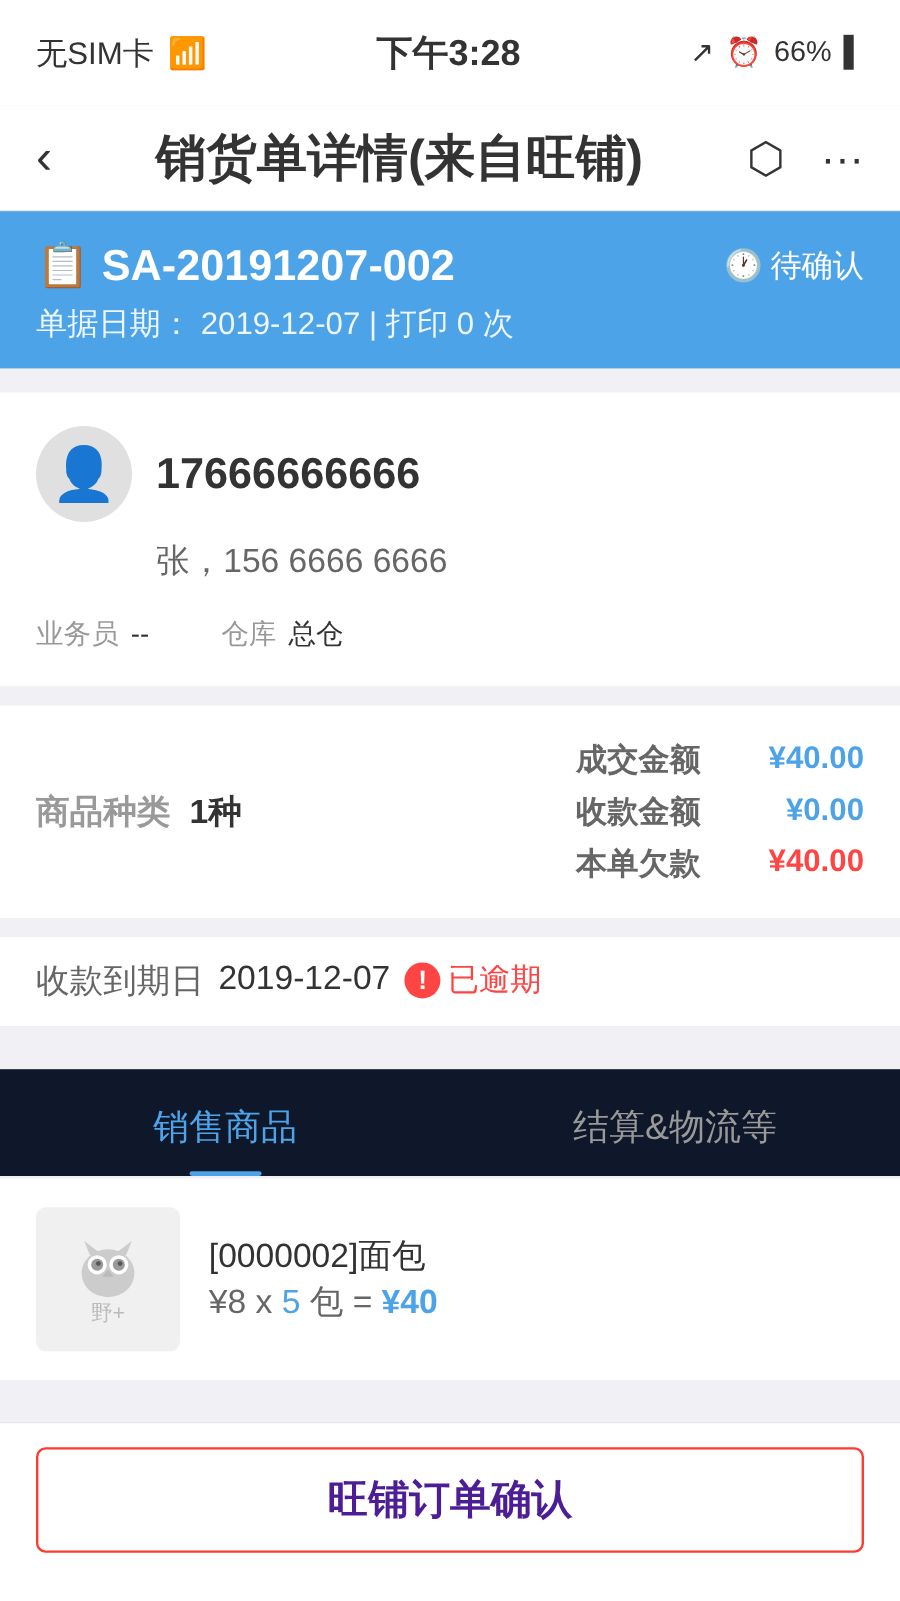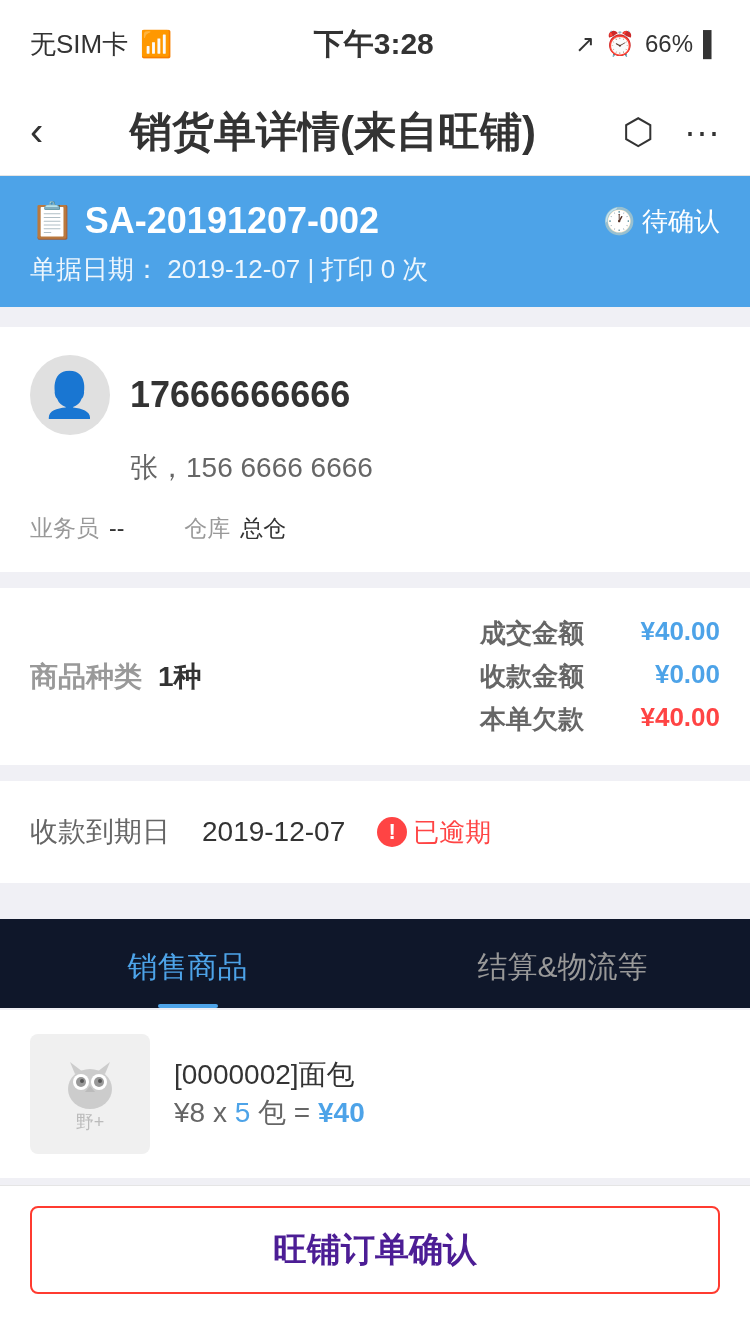--- a/index.html
+++ b/index.html
@@ -169,24 +169,24 @@
       width: 240px;
     }
     .amount-label { font-size: 26px; color: #666; }
     .amount-value { font-size: 26px; }
     .amount-blue { color: #4da3e8; }
     .amount-red { color: #ff4444; }
 
     
     .due-card {
       background: #fff;
-      padding: 32px 30px;
-      display: flex;
-      align-items: center;
-      gap: 32px;
+      padding: 18px 30px;
+      display: flex;
+      align-items: flex-start;
+      gap: 12px;
       font-size: 28px;
       color: #666;
     }
     .due-label { color: #666; }
     .due-date { color: #333; }
     .overdue-badge {
       background: transparent;
       color: #ff4444;
       font-size: 26px;
       display: flex;

